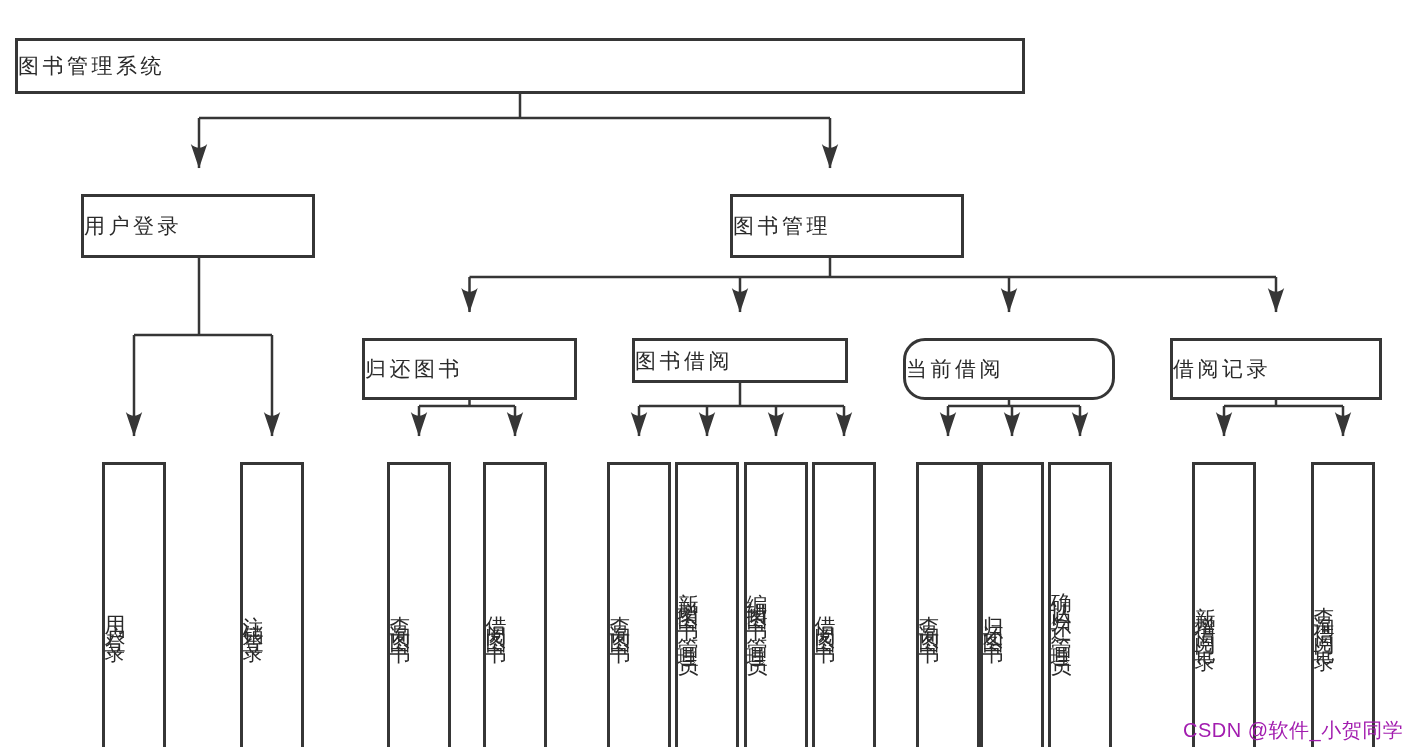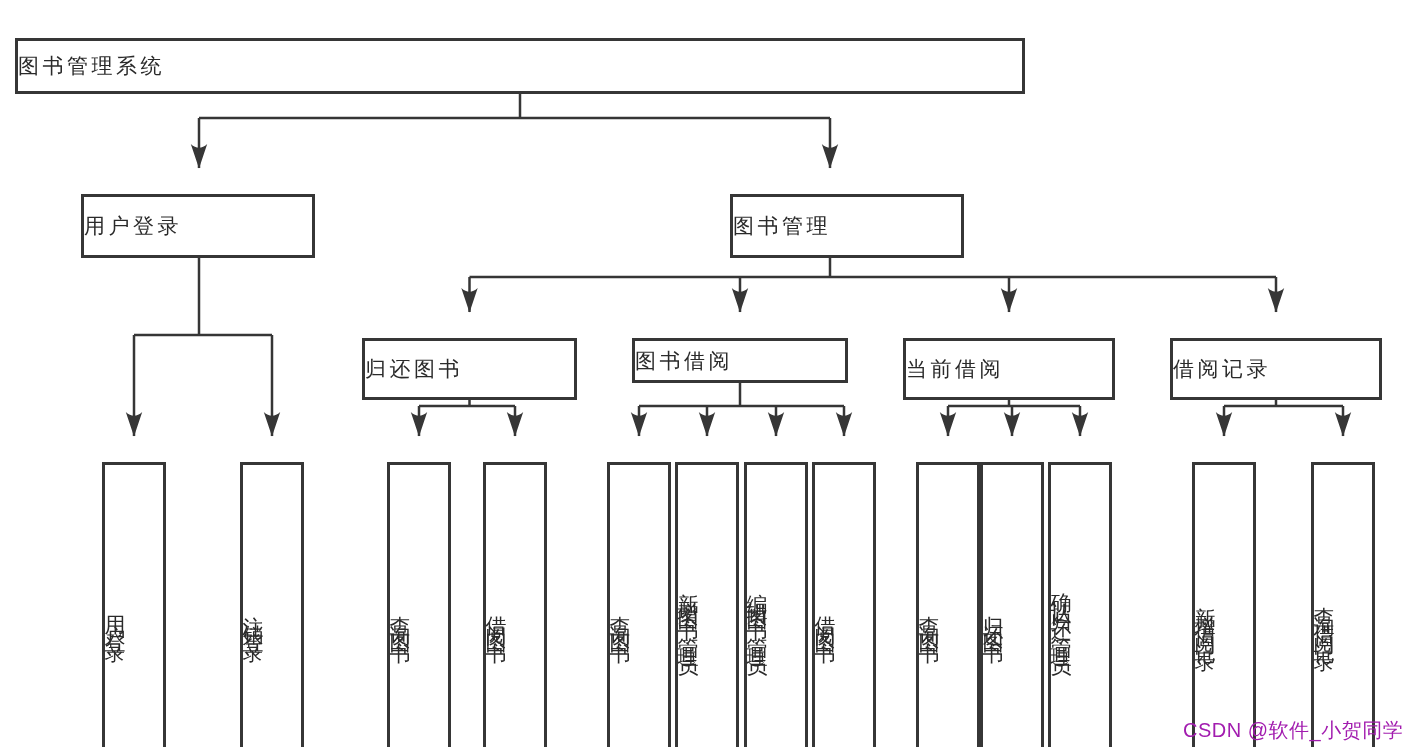--- a/index.html
+++ b/index.html
@@ -140,21 +140,21 @@
   <div class="box" style="left:730px; top:169px; width:234px; height:64px;">
     <span class="hlabel">图书管理</span>
   </div>
 
   <div class="box" style="left:362px; top:313px; width:215px; height:62px;">
     <span class="hlabel">归还图书</span>
   </div>
   <div class="box" style="left:632px; top:313px; width:216px; height:45px;">
     <span class="hlabel">图书借阅</span>
   </div>
-  <div class="box" style="left:903px; top:313px; width:212px; height:62px;">
+  <div class="box" style="left:903px; top:313px; width:212px; height:62px;border-radius:22px;">
     <span class="hlabel">当前借阅</span>
   </div>
   <div class="box" style="left:1170px; top:313px; width:212px; height:62px;">
     <span class="hlabel">借阅记录</span>
   </div>
 
   <div class="box" style="left:102px; top:437px; width:64px; height:300px;">
     <span class="vlabel">用户登录</span>
   </div>
   <div class="box" style="left:240px; top:437px; width:64px; height:300px;">

